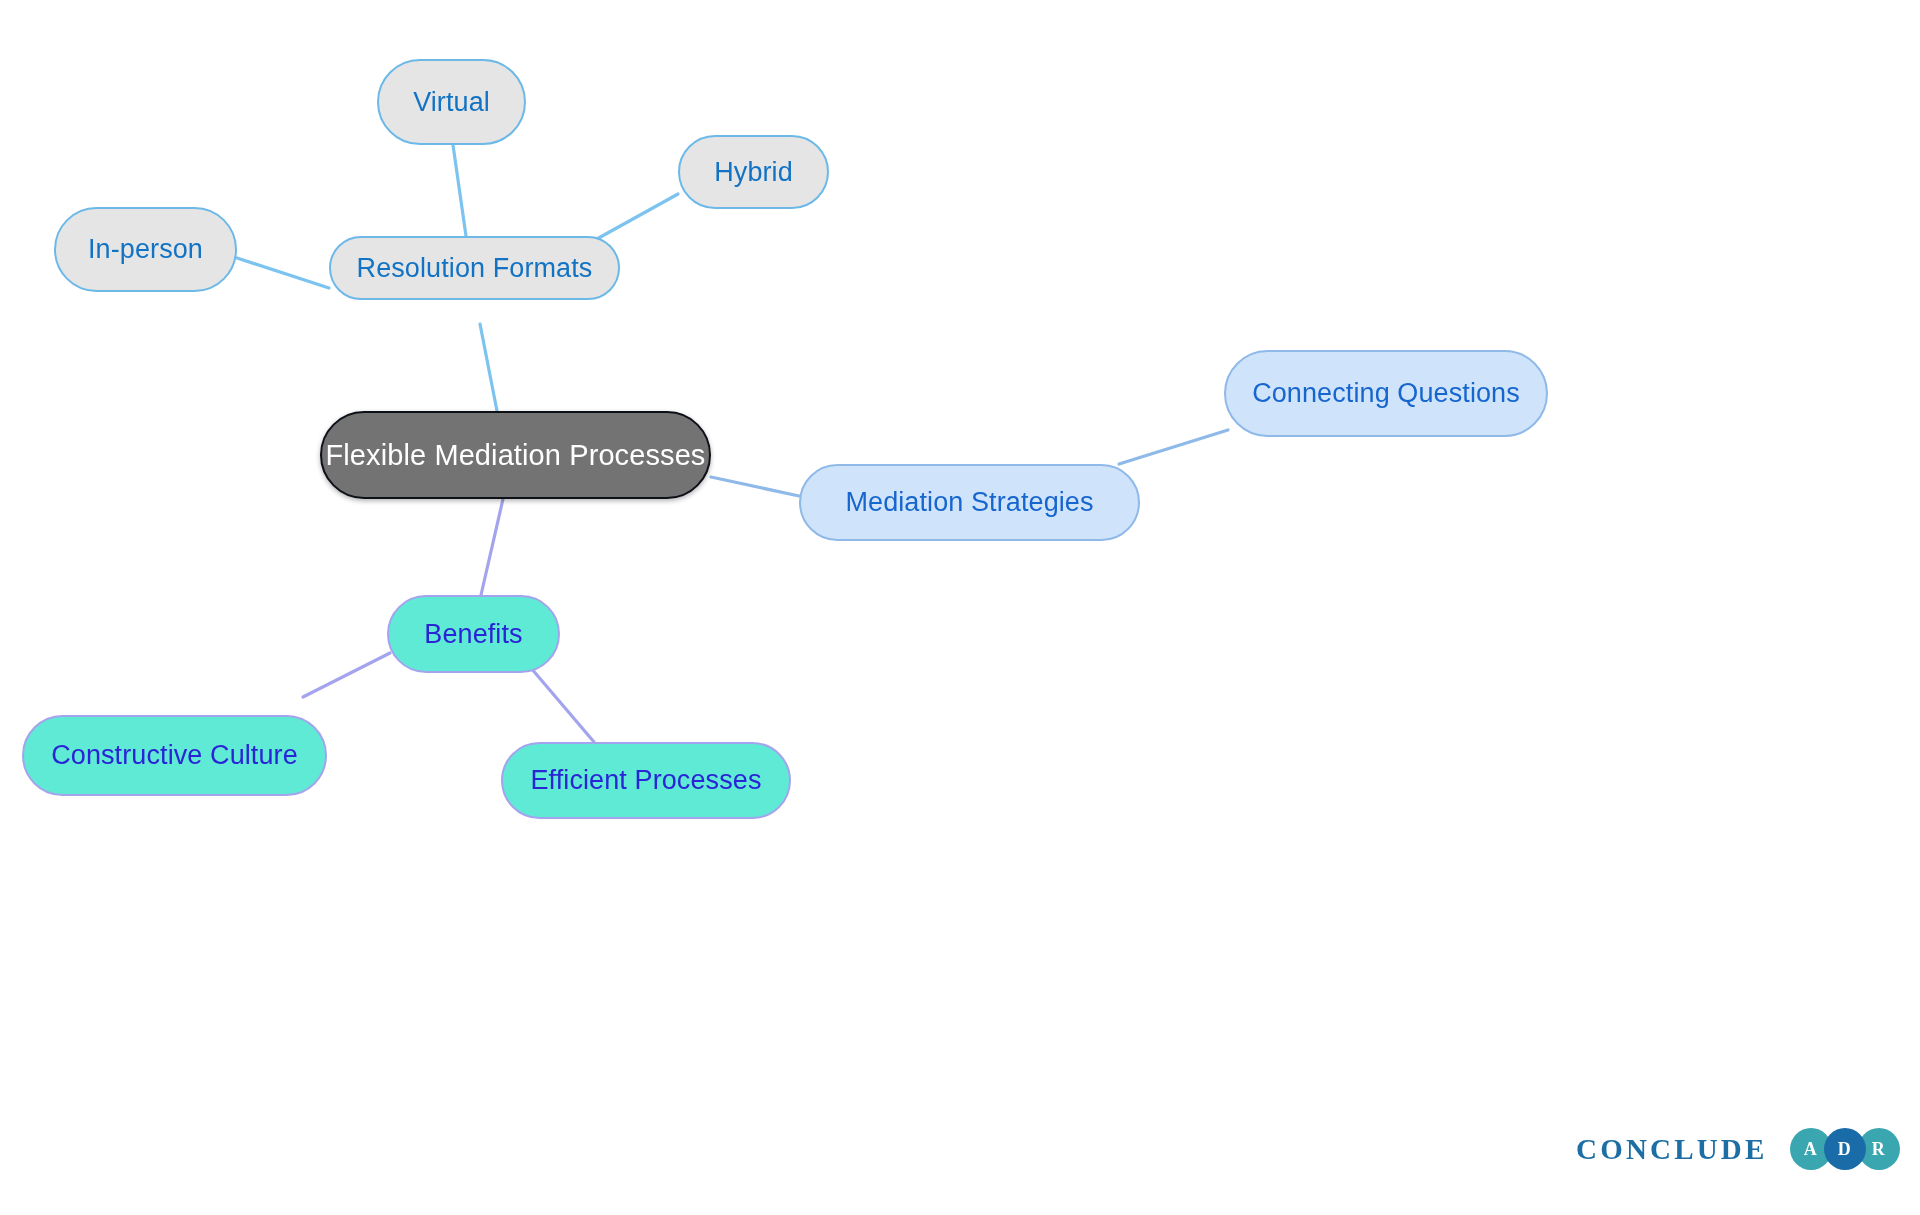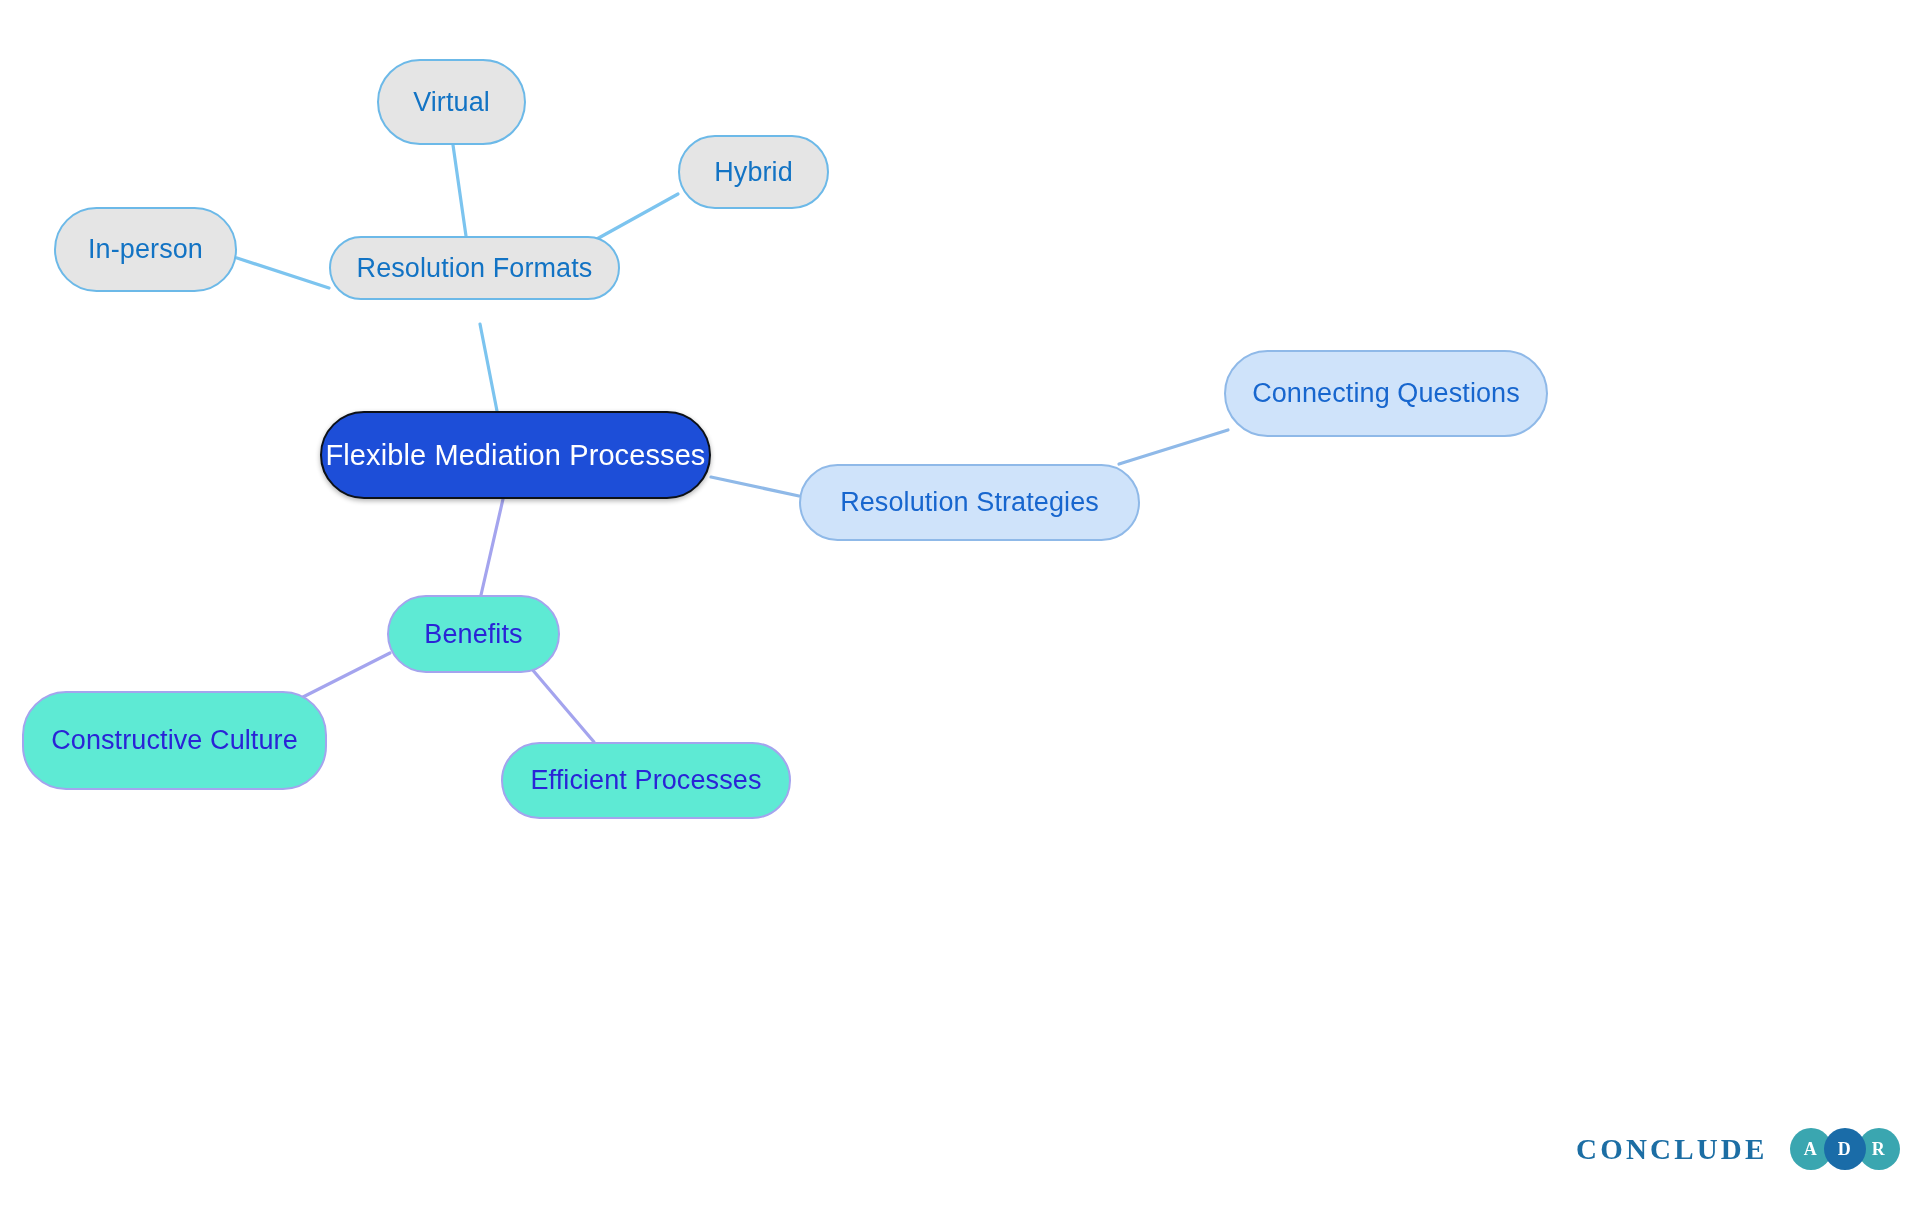--- a/index.html
+++ b/index.html
@@ -33,21 +33,21 @@
     align-items: center;
     justify-content: center;
     text-align: center;
     border-radius: 44px;
     border-style: solid;
     border-width: 2px;
     white-space: nowrap;
     letter-spacing: 0.1px;
   }
   .node-root {
-    background: #1d4ed8;
+    background: #737373;
     border-color: #0d1117;
     color: #ffffff;
     font-size: 29px;
     border-radius: 46px;
     box-shadow: 0 2px 5px rgba(0,0,0,0.30);
     text-align: right;
   }
   .node-blue {
     background: #e5e5e5;
     border-color: #6cb9e8;
@@ -132,29 +132,29 @@
       <div class="node node-blue" style="left: 377px; top: 59px; width: 149px; height: 86px;">
         <span>Virtual</span>
       </div>
       <div class="node node-blue" style="left: 678px; top: 135px; width: 151px; height: 74px; text-align: center;">
         <span>Hybrid</span>
       </div>
       <div class="node node-blue" style="left: 54px; top: 207px; width: 183px; height: 85px;">
         <span>In-person</span>
       </div>
       <div class="node node-paleblue" style="left: 799px; top: 464px; width: 341px; height: 77px;">
-        <span>Resolution Strategies</span>
+        <span>Mediation Strategies</span>
       </div>
       <div class="node node-paleblue" style="left: 1224px; top: 350px; width: 324px; height: 87px;">
         <span>Connecting Questions</span>
       </div>
       <div class="node node-purple" style="left: 387px; top: 595px; width: 173px; height: 78px;">
         <span>Benefits</span>
       </div>
-      <div class="node node-purple" style="left: 22px; top: 691px; width: 305px; height: 99px;">
+      <div class="node node-purple" style="left: 22px; top: 715px; width: 305px; height: 81px;">
         <span>Constructive Culture</span>
       </div>
       <div class="node node-purple" style="left: 501px; top: 742px; width: 290px; height: 77px; text-align: right;">
         <span>Efficient Processes</span>
       </div>
     </div>
 
   <div id="logo" style="left: 1536px; top: 1128px;">
     <div id="logo-wordmark">CONCLUDE</div>
     <div id="logo-circles">

